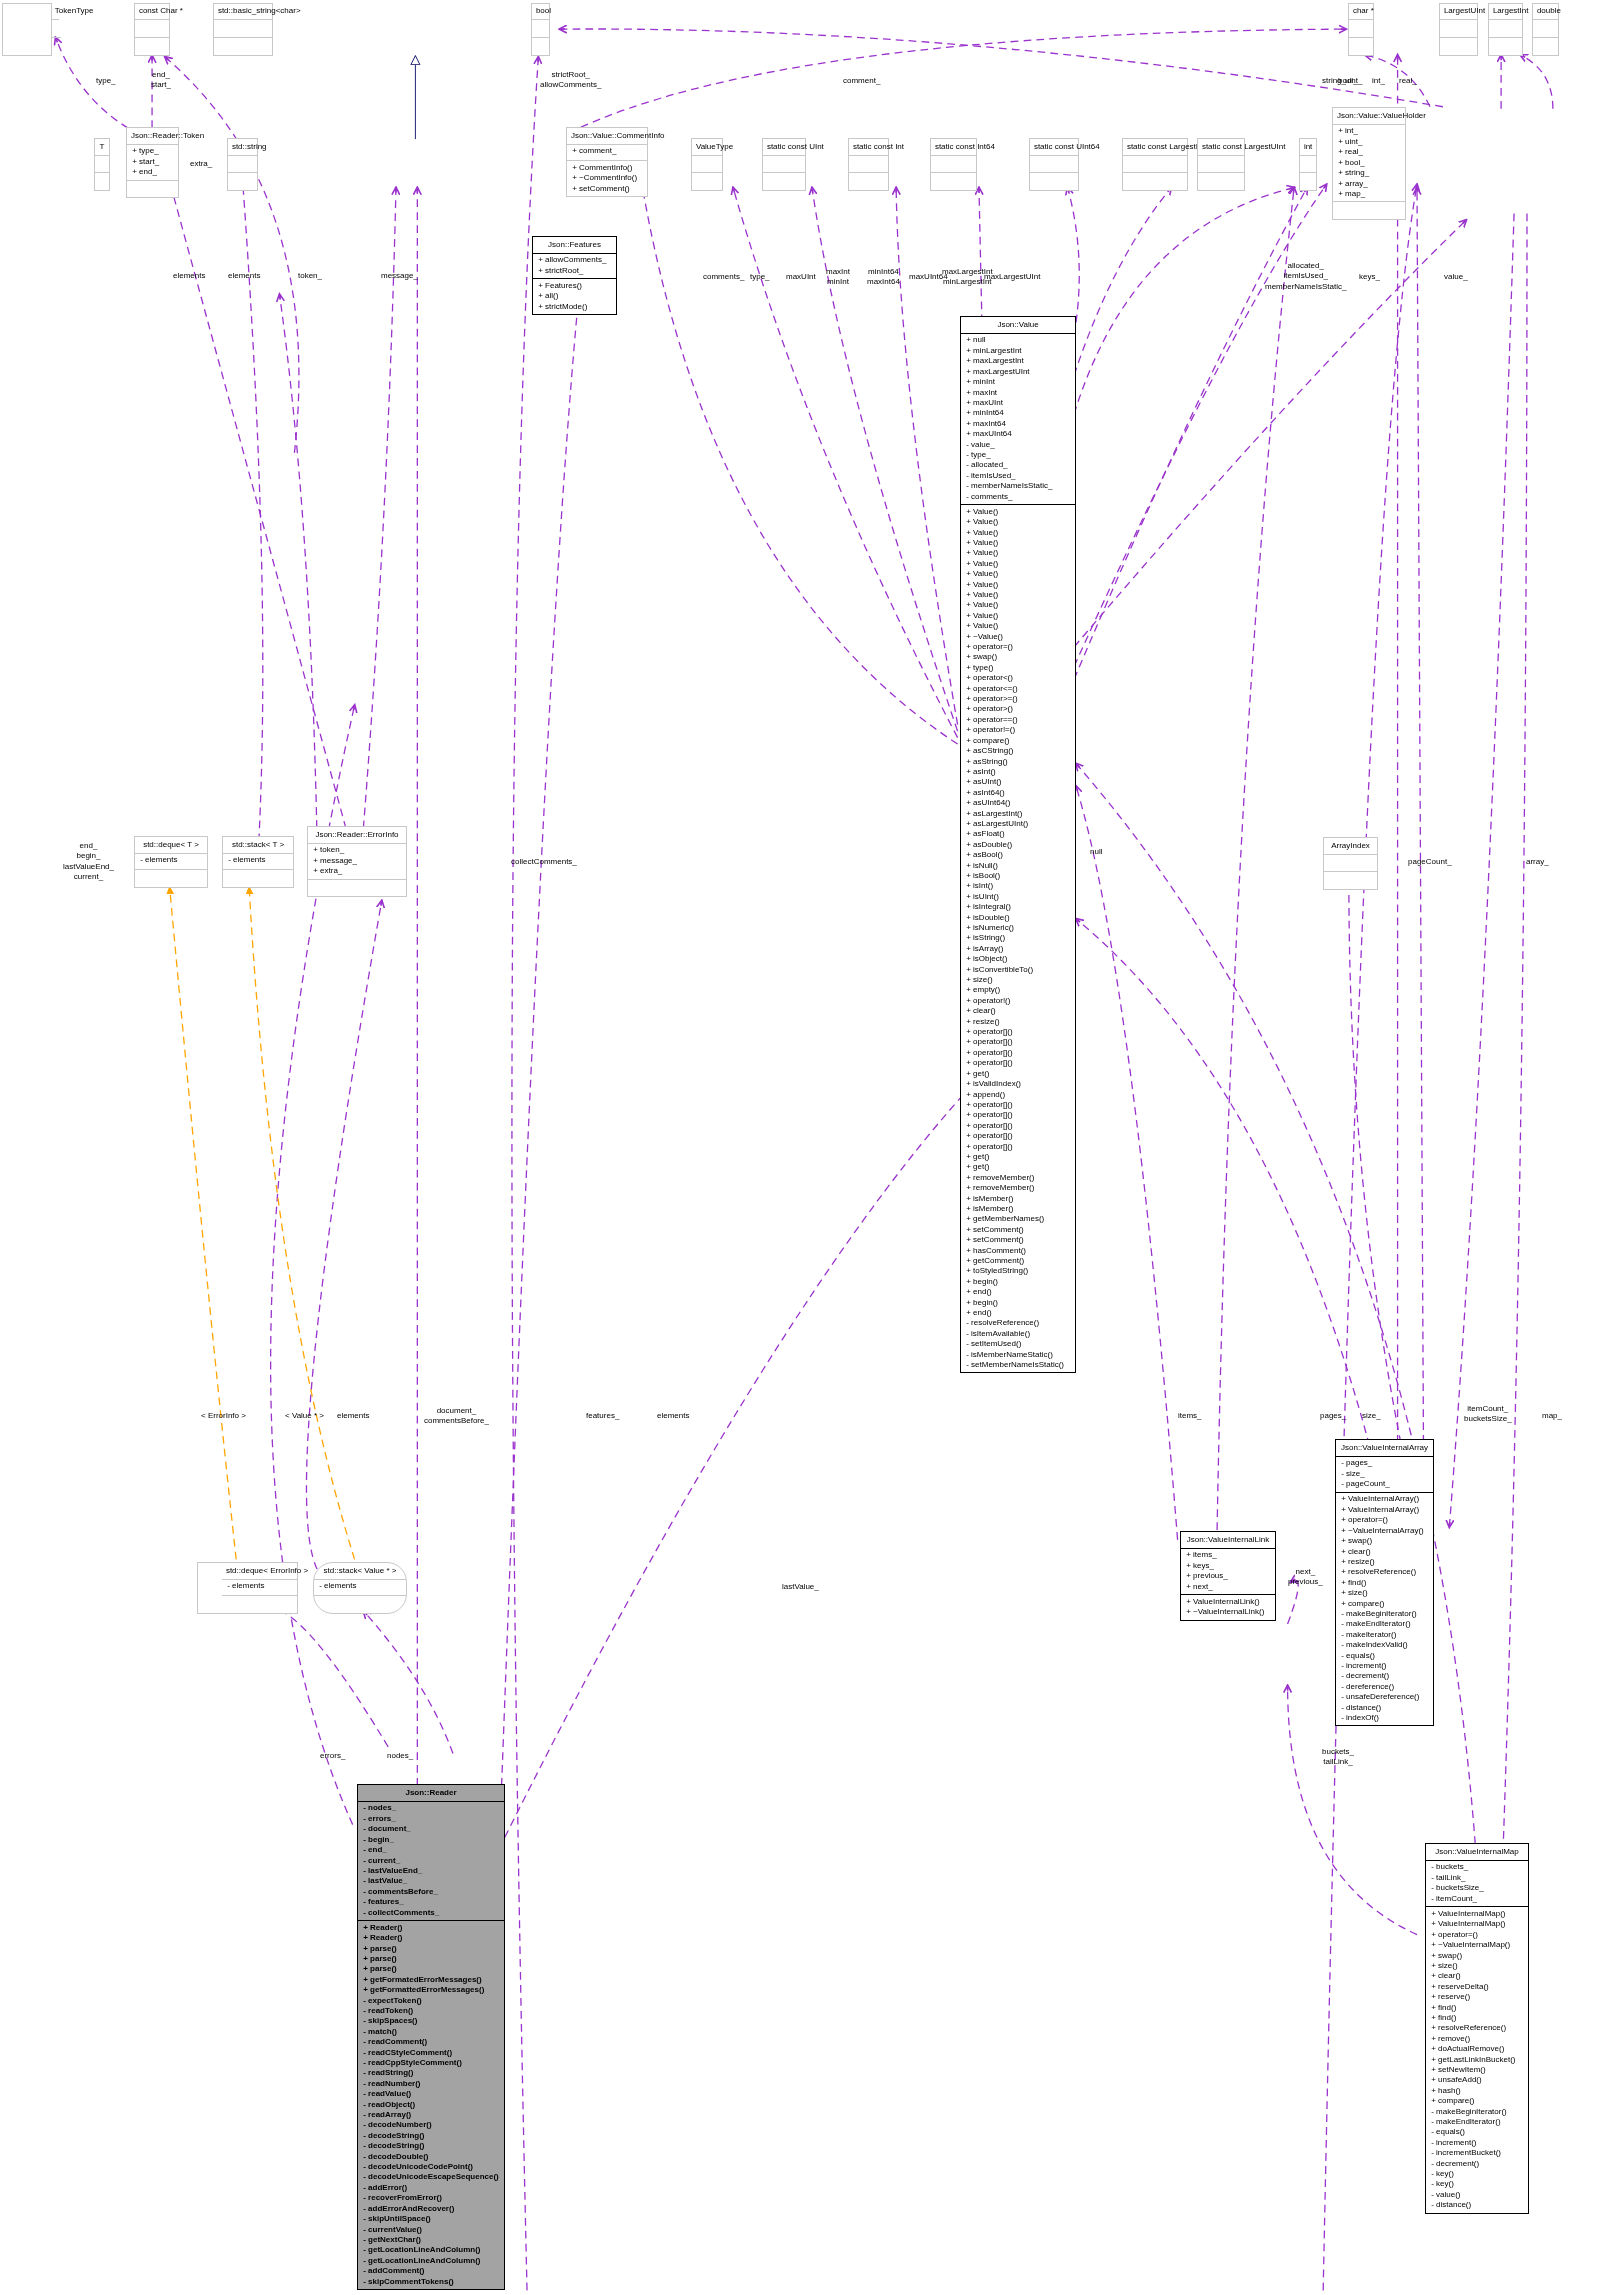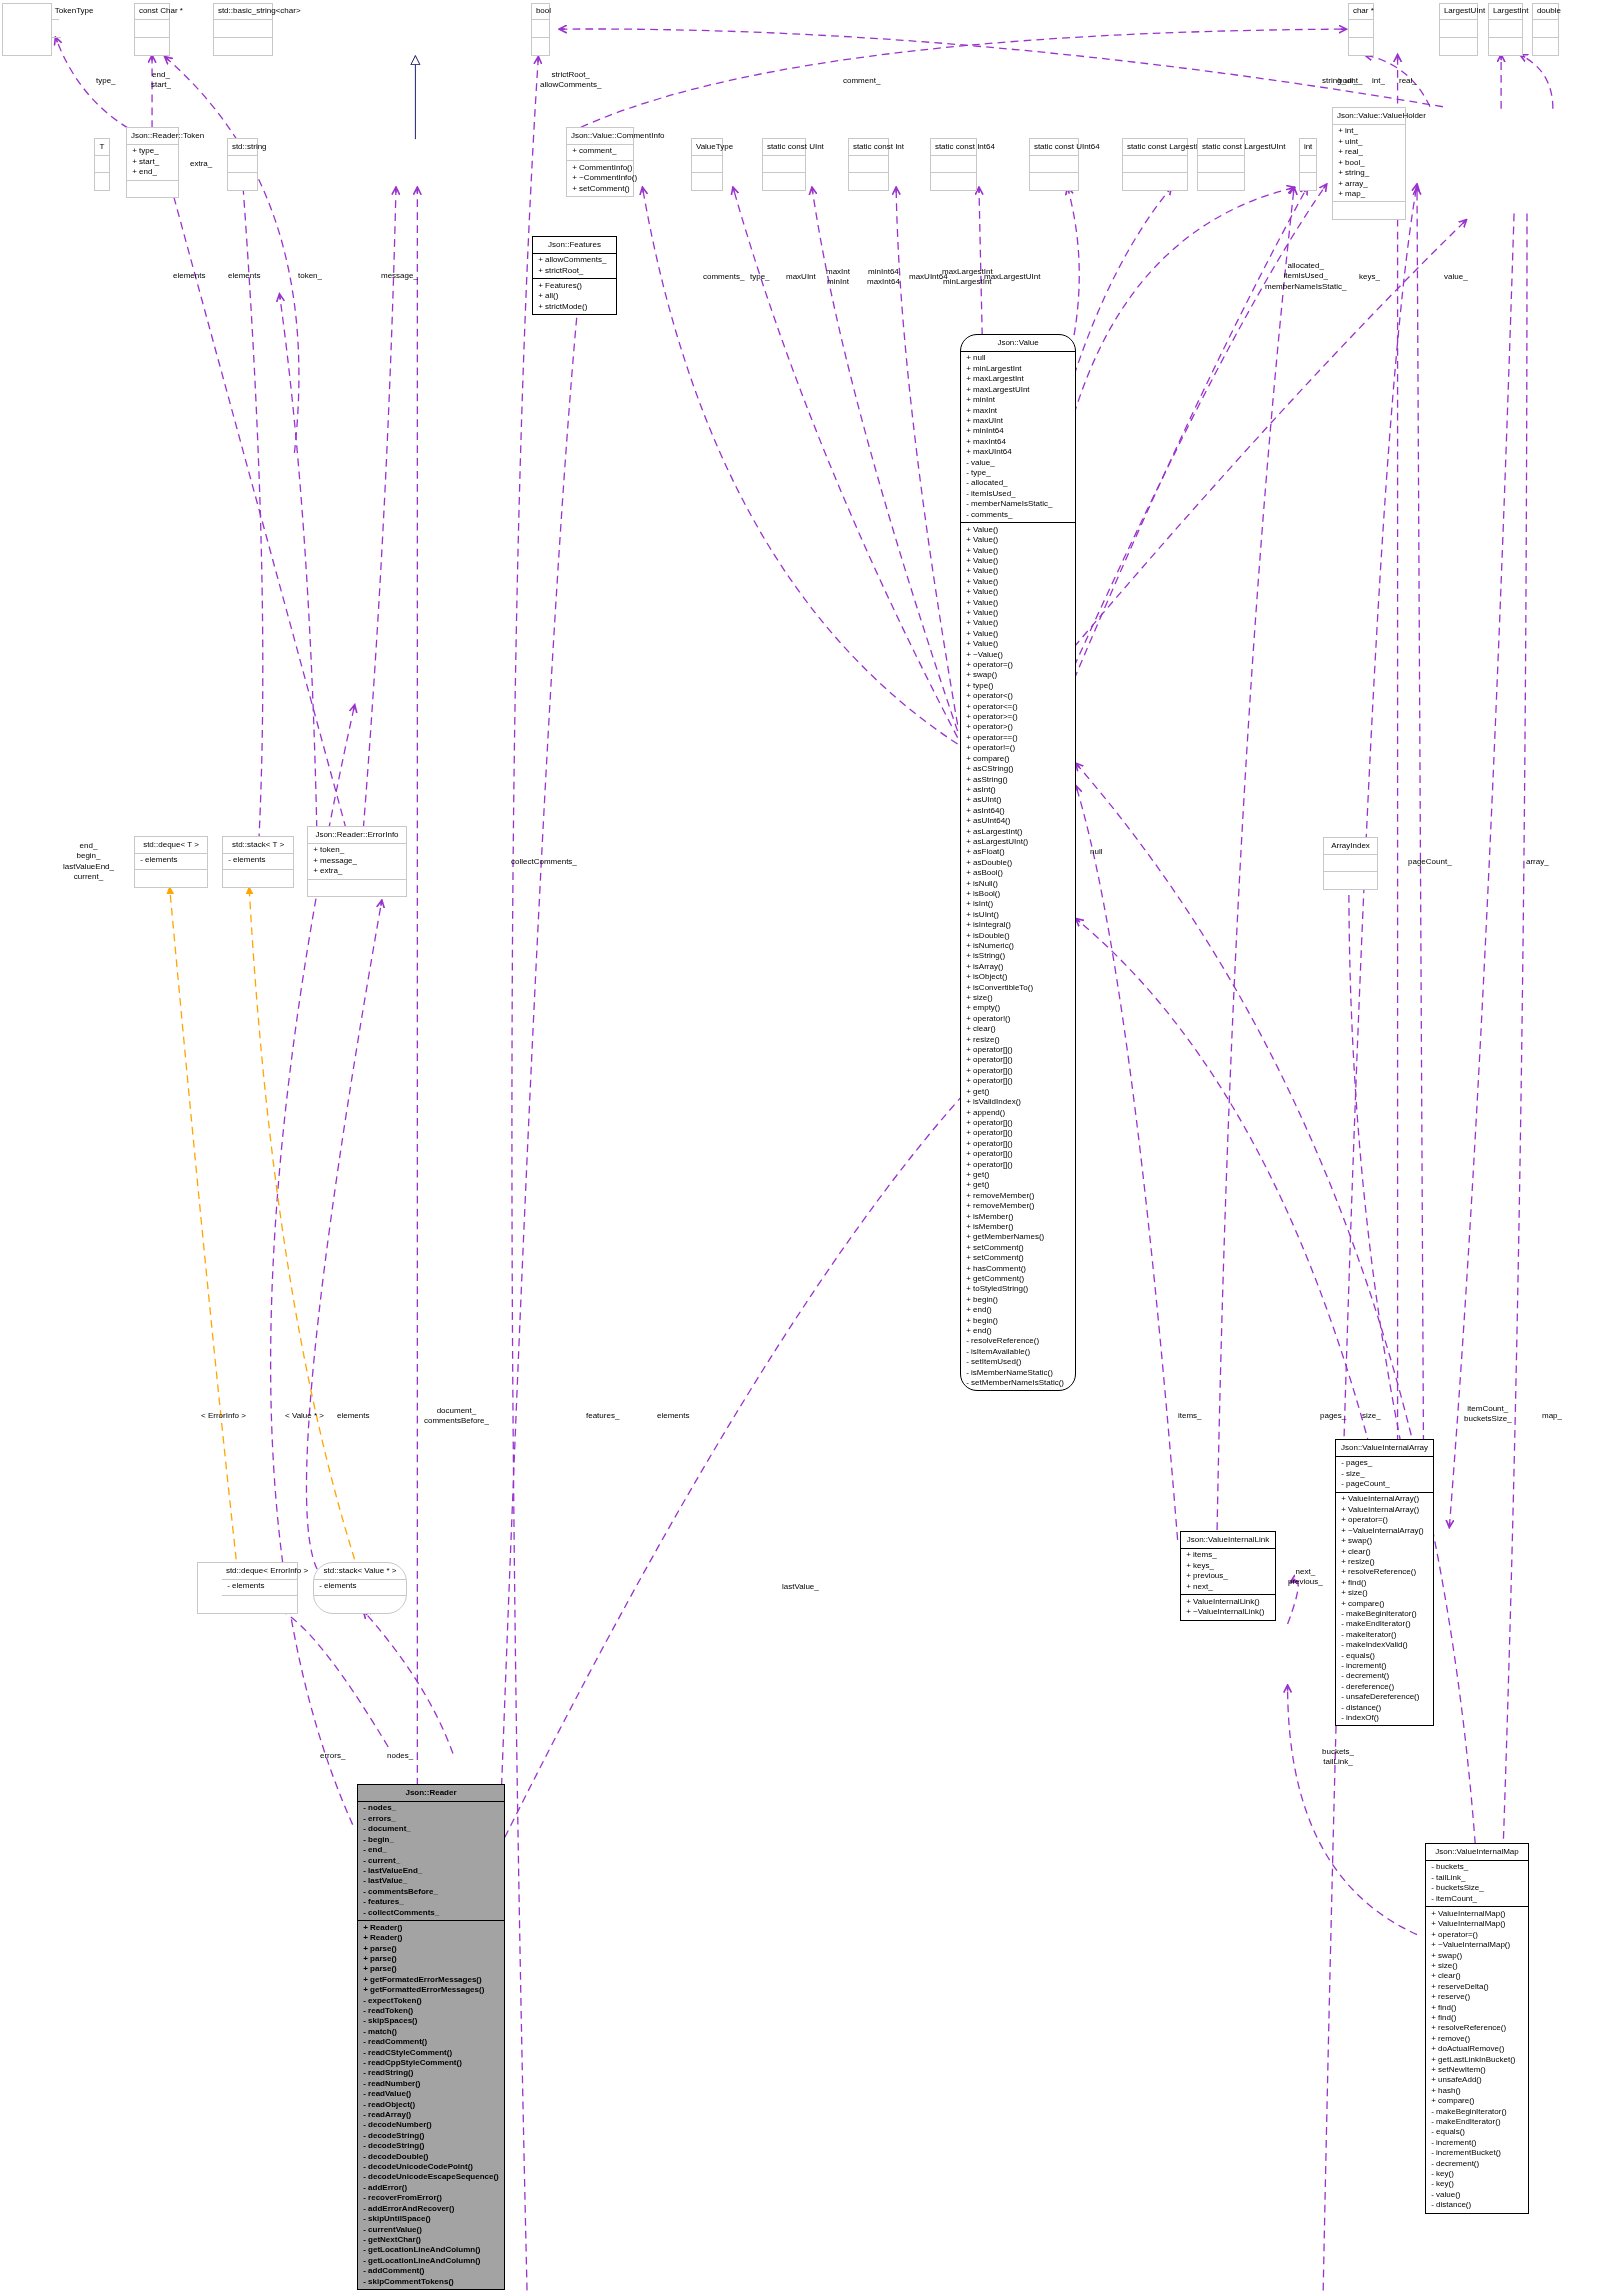--- a/index.html
+++ b/index.html
@@ -153,21 +153,21 @@
   <div class="sec">
     <div>+ allowComments_</div>
     <div>+ strictRoot_</div>
   </div>
   <div class="sec">
     <div>+ Features()</div>
     <div>+ all()</div>
     <div>+ strictMode()</div>
   </div>
 </div>
-<div class="cls" style="left:566px;top:127px;width:68px;">
+<div class="cls" style="left:566px;top:127px;width:82px;">
   <div class="title">Json::Value::CommentInfo</div>
   <div class="sec">
     <div>+ comment_</div>
   </div>
   <div class="sec">
     <div>+ CommentInfo()</div>
     <div>+ ~CommentInfo()</div>
     <div>+ setComment()</div>
   </div>
 </div>
@@ -218,21 +218,21 @@
     <div>+ uint_</div>
     <div>+ real_</div>
     <div>+ bool_</div>
     <div>+ string_</div>
     <div>+ array_</div>
     <div>+ map_</div>
   </div>
   <div class="sec empty"></div>
 </div>
 
-<div class="cls main" style="left:960px;top:334px;width:116px;border-radius:17px;">
+<div class="cls main" style="left:960px;top:316px;width:116px;">
   <div class="title">Json::Value</div>
   <div class="sec" id="value-attrs">
       <div>+ null</div>
       <div>+ minLargestInt</div>
       <div>+ maxLargestInt</div>
       <div>+ maxLargestUInt</div>
       <div>+ minInt</div>
       <div>+ maxInt</div>
       <div>+ maxUInt</div>
       <div>+ minInt64</div>

